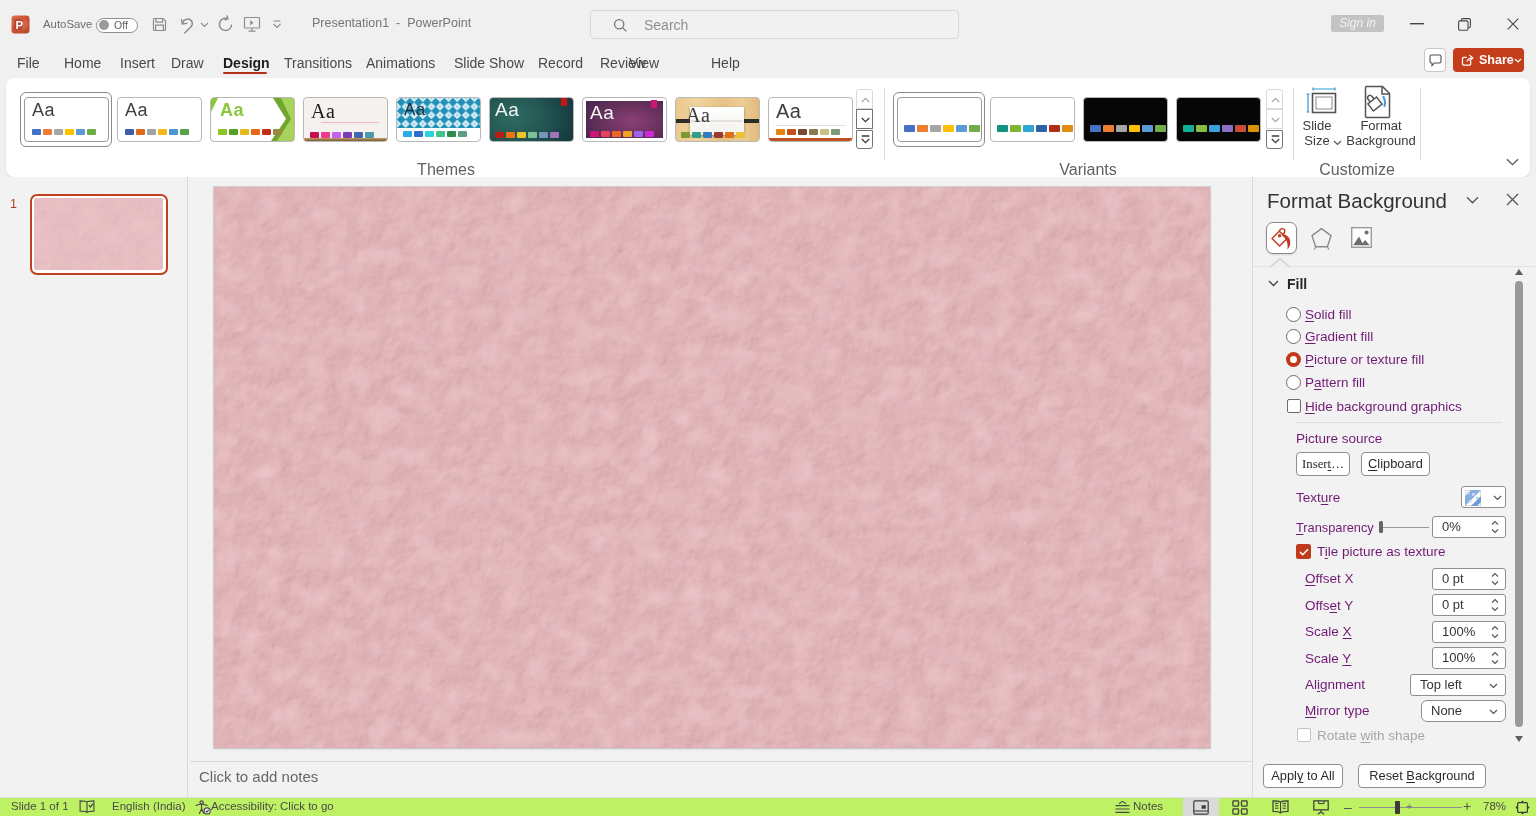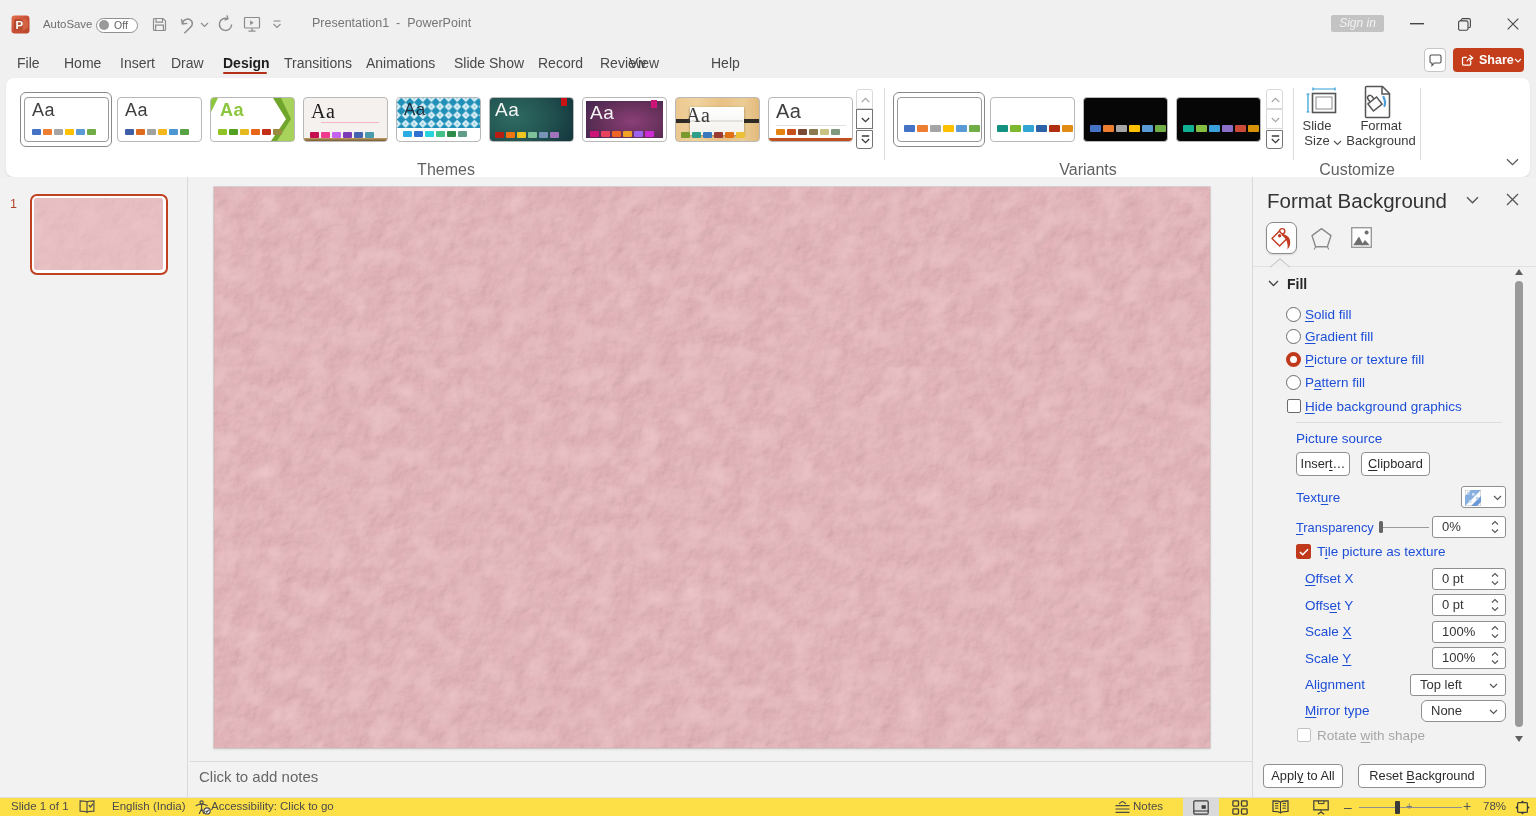--- a/index.html
+++ b/index.html
@@ -20,28 +20,28 @@
   .sw2 i { width:11px; height:7px; }
   .aa { position:absolute; left:7px; top:2px; font-size:18px; color:#3f3f3f; letter-spacing:0.5px; }
   .vdiv { position:absolute; top:88px; height:72px; width:1px; background:#dcdcdc; }
   
   #content { position:absolute; left:0; top:177px; width:1536px; height:620px; background:#f2f2f2; }
   #leftdiv { position:absolute; left:187px; top:177px; width:1px; height:620px; background:#d9d9d9; }
   #rightdiv { position:absolute; left:1252px; top:177px; width:1px; height:620px; background:#d9d9d9; }
   #notesline { position:absolute; left:190px; top:761px; width:1062px; height:1px; background:#d9d9d9; }
   #notes { position:absolute; left:199px; top:768px; font-size:15px; color:#666; }
   
-  .plabel { position:absolute; font-size:13.5px; color:#1d4ed8; white-space:nowrap; }
+  .plabel { position:absolute; font-size:13.5px; color:#701a75; white-space:nowrap; }
   .spinbox { position:absolute; left:1432px; width:74px; height:22px; border:1px solid #8f8f8f; border-radius:3px; background:#fff; font-size:13px; color:#333; line-height:20px; padding-left:9px; }
   .spinarr { position:absolute; right:5px; top:1px; width:10px; height:18px; }
   .radio { position:absolute; left:1286px; width:15px; height:15px; border:1px solid #6b6b6b; border-radius:50%; background:#fff; }
   .cbx { position:absolute; left:1287px; width:14px; height:14px; border:1px solid #6b6b6b; border-radius:2px; background:#fff; }
   .btn { position:absolute; height:24px; border:1px solid #8f8f8f; border-radius:4px; background:#fff; font-size:12.8px; color:#2b2b2b; text-align:center; white-space:nowrap; }
   
-  #statusbar { position:absolute; left:0; top:797px; width:1536px; height:19px; background:#fde047; border-top:1px solid #dedede; font-size:11.5px; color:#4a4a4a; }
+  #statusbar { position:absolute; left:0; top:797px; width:1536px; height:19px; background:#bef264; border-top:1px solid #dedede; font-size:11.5px; color:#4a4a4a; }
   .st { position:absolute; top:2px; }
   u { text-decoration:underline; text-underline-offset:2px; }
 </style>
 </head>
 <body>
 <div id="titlebar">
 
   <svg class="abs" style="left:11px;top:15px" width="19" height="19" viewBox="0 0 19 19">
     <defs>
         <linearGradient id="pptg" x1="0" y1="0" x2="1" y2="1">
@@ -86,20 +86,27 @@
     <path d="M7.2 4.2 L10.6 6.75 L7.2 9.3 z" fill="#8c8c8c" stroke="none"></path>
     <path d="M9 12.2 v2.6 M5.5 15.2 h7" stroke-width="1.3"></path>
   </svg>
 
   <svg class="abs" style="left:272px;top:20px" width="10" height="9" viewBox="0 0 10 9" fill="none" stroke="#8c8c8c" stroke-width="1.1">
     <path d="M1.5 1 h7"></path>
       <path d="M1.5 4 L5 7.5 L8.5 4"></path>
   </svg>
   <div class="abs" style="left:312px;top:16px;width:160px;font-size:12.5px;color:#757575;">Presentation1&nbsp;&nbsp;-&nbsp;&nbsp;PowerPoint</div>
 
+  <div class="abs" style="left:590px;top:10px;width:369px;height:29px;border:1px solid #d8d8d8;border-radius:4px;background:#f1f1f1;">
+    <svg class="abs" style="left:22px;top:7px" width="15" height="15" viewBox="0 0 15 15" fill="none" stroke="#767676" stroke-width="1.3">
+      <circle cx="6.2" cy="6.2" r="4.6"></circle>
+        <path d="M9.6 9.6 L13.4 13.4"></path>
+    </svg>
+    <div class="abs" style="left:53px;top:6px;font-size:14px;color:#8f8f8f;">Search</div>
+  </div>
 
   <div class="abs" style="left:1331px;top:15px;width:53px;height:17px;background:#c3c3c3;border-radius:2px;text-align:center;line-height:17px;font-size:12px;color:#f2f2f2;font-style:italic;">Sign in</div>
 
   <svg class="abs" style="left:1410px;top:23px" width="14" height="2" viewBox="0 0 14 2">
       <rect width="14" height="1.4" fill="#454545"></rect>
     </svg>
   <svg class="abs" style="left:1458px;top:18px" width="13" height="13" viewBox="0 0 13 13" fill="none" stroke="#454545" stroke-width="1.1">
     <rect x="0.6" y="2.9" width="9.4" height="9.4" rx="1.6"></rect>
     <path d="M3.2 2.9 v-0.7 a1.6 1.6 0 0 1 1.6-1.6 h6 a1.6 1.6 0 0 1 1.6 1.6 v6 a1.6 1.6 0 0 1 -1.6 1.6 h-0.7"></path>
   </svg>
@@ -471,21 +478,21 @@
 <div class="radio" style="top:329px;"></div>
 <div class="plabel" style="left:1305px;top:329px;"><u>G</u>radient fill</div>
 <div class="abs" style="left:1286px;top:352px;width:15px;height:15px;border-radius:50%;background:#fff;border:4.5px solid #c0391b;"></div>
 <div class="plabel" style="left:1305px;top:352px;"><u>P</u>icture or texture fill</div>
 <div class="radio" style="top:375px;"></div>
 <div class="plabel" style="left:1305px;top:375px;">P<u>a</u>ttern fill</div>
 <div class="cbx" style="top:399px;"></div>
 <div class="plabel" style="left:1305px;top:399px;"><u>H</u>ide background graphics</div>
 <div class="abs" style="left:1296px;top:422px;width:206px;height:1px;background:#dcdcdc;"></div>
 <div class="plabel" style="left:1296px;top:431px;">Picture source</div>
-<div class="btn" style="left:1296px;top:452px;width:54px;line-height:22px;">Inser<u>t</u>…</div>
+<div class="btn" style="left:1296px;top:452px;width:54px;line-height:22px;font-family:Liberation Serif, serif;">Inser<u>t</u>…</div>
 <div class="btn" style="left:1361px;top:452px;width:69px;line-height:22px;"><u>C</u>lipboard</div>
 
 <div class="plabel" style="left:1296px;top:490px;">Text<u>u</u>re</div>
 <div class="abs" style="left:1461px;top:486px;width:45px;height:22px;border:1px solid #8f8f8f;border-radius:3px;background:#fff;">
   <svg class="abs" style="left:3px;top:2.5px" width="16" height="16" viewBox="0 0 16 16">
     <rect width="16" height="16" fill="#fdfdfd" stroke="#aaa" stroke-width="0.8"></rect>
     <path d="M16 0 L0 16 V6 L6 0 Z" fill="#86aede"></path>
     <path d="M16 6 L6 16 H12 L16 12 Z" fill="#6b9ad4"></path>
     <rect x="2" y="2" width="2.6" height="2.6" fill="#b8d0ee"></rect>
       <rect x="7" y="3" width="2.6" height="2.6" fill="#cfe0f4"></rect>

